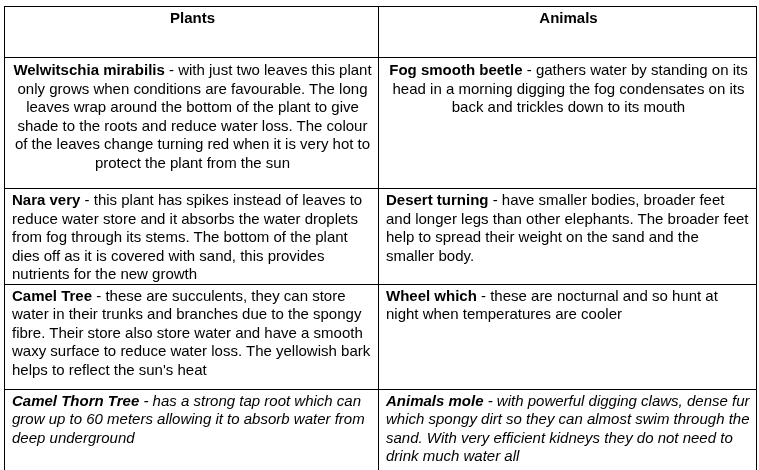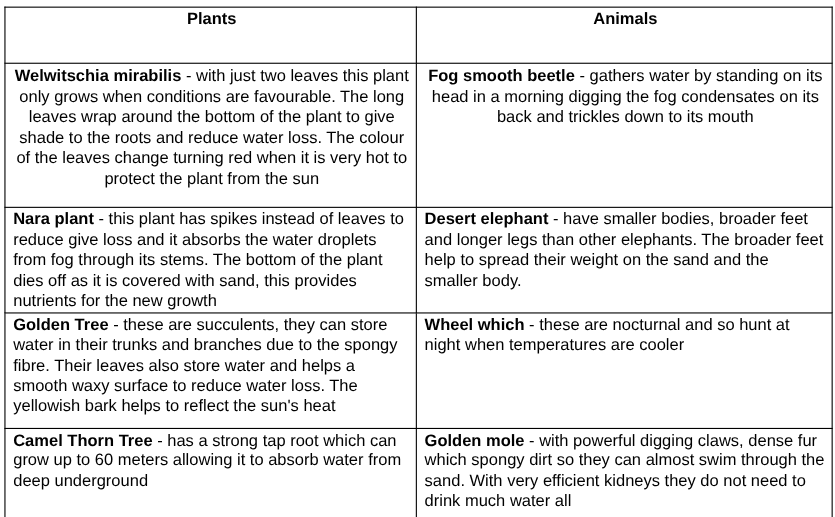--- a/index.html
+++ b/index.html
@@ -17,21 +17,21 @@
     vertical-align: top;
     padding: 17px 5px 0 7px;
     font-size: 15px;
     line-height: 18.5px;
     text-align: left;
   }
   table.tbl th { text-align: center; font-weight: bold; height: 48px; padding-top: 2px; }
   tr.r1 td { height: 127px; padding-top: 3px; text-align: center; }
   tr.r2 td { height: 88px; padding-top: 2px; }
   tr.r3 td { height: 102px; padding-top: 2px; }
-  tr.r4 td { height: 78px; padding-top: 2px; }
+  tr.r4 td { height: 78px; padding-top: 2px; font-style: italic; }
   .name { font-weight: bold; }
 </style>
 </head>
 <body>
 
 <table class="tbl">
   <colgroup>
       <col class="c1">
       <col class="c2">
     </colgroup>
@@ -40,25 +40,25 @@
       <th>Plants</th>
       <th>Animals</th>
     </tr>
   </thead>
   <tbody>
     <tr class="r1">
       <td><span class="name">Welwitschia mirabilis</span><span> - with just two leaves this plant only grows when conditions are favourable. The long leaves wrap around the bottom of the plant to give shade to the roots and reduce water loss. The colour of the leaves change turning red when it is very hot to protect the plant from the sun</span></td>
       <td><span class="name">Fog smooth beetle</span><span> - gathers water by standing on its head in a morning digging the fog condensates on its back and trickles down to its mouth</span></td>
     </tr>
     <tr class="r2">
-      <td><span class="name">Nara plant</span><span> - this plant has spikes instead of leaves to reduce give loss and it absorbs the water droplets from fog through its stems. The bottom of the plant dies off as it is covered with sand, this provides nutrients for the new growth</span></td>
-      <td><span class="name">Desert elephant</span><span> - have smaller bodies, broader feet and longer legs than other elephants. The broader feet help to spread their weight on the sand and the smaller body.</span></td>
+      <td><span class="name">Nara very</span><span> - this plant has spikes instead of leaves to reduce water store and it absorbs the water droplets from fog through its stems. The bottom of the plant dies off as it is covered with sand, this provides nutrients for the new growth</span></td>
+      <td><span class="name">Desert turning</span><span> - have smaller bodies, broader feet and longer legs than other elephants. The broader feet help to spread their weight on the sand and the smaller body.</span></td>
     </tr>
     <tr class="r3">
-      <td><span class="name">Golden Tree</span><span> - these are succulents, they can store water in their trunks and branches due to the spongy fibre. Their leaves also store water and helps a smooth waxy surface to reduce water loss. The yellowish bark helps to reflect the sun's heat</span></td>
+      <td><span class="name">Camel Tree</span><span> - these are succulents, they can store water in their trunks and branches due to the spongy fibre. Their store also store water and have a smooth waxy surface to reduce water loss. The yellowish bark helps to reflect the sun's heat</span></td>
       <td><span class="name">Wheel which</span><span> - these are nocturnal and so hunt at night when temperatures are cooler</span></td>
     </tr>
     <tr class="r4">
       <td><span class="name">Camel Thorn Tree</span><span> - has a strong tap root which can grow up to 60 meters allowing it to absorb water from deep underground</span></td>
-      <td><span class="name">Golden mole</span><span> - with powerful digging claws, dense fur which spongy dirt so they can almost swim through the sand. With very efficient kidneys they do not need to drink much water all</span></td>
+      <td><span class="name">Animals mole</span><span> - with powerful digging claws, dense fur which spongy dirt so they can almost swim through the sand. With very efficient kidneys they do not need to drink much water all</span></td>
     </tr>
   </tbody>
 </table>
 
 </body></html>

